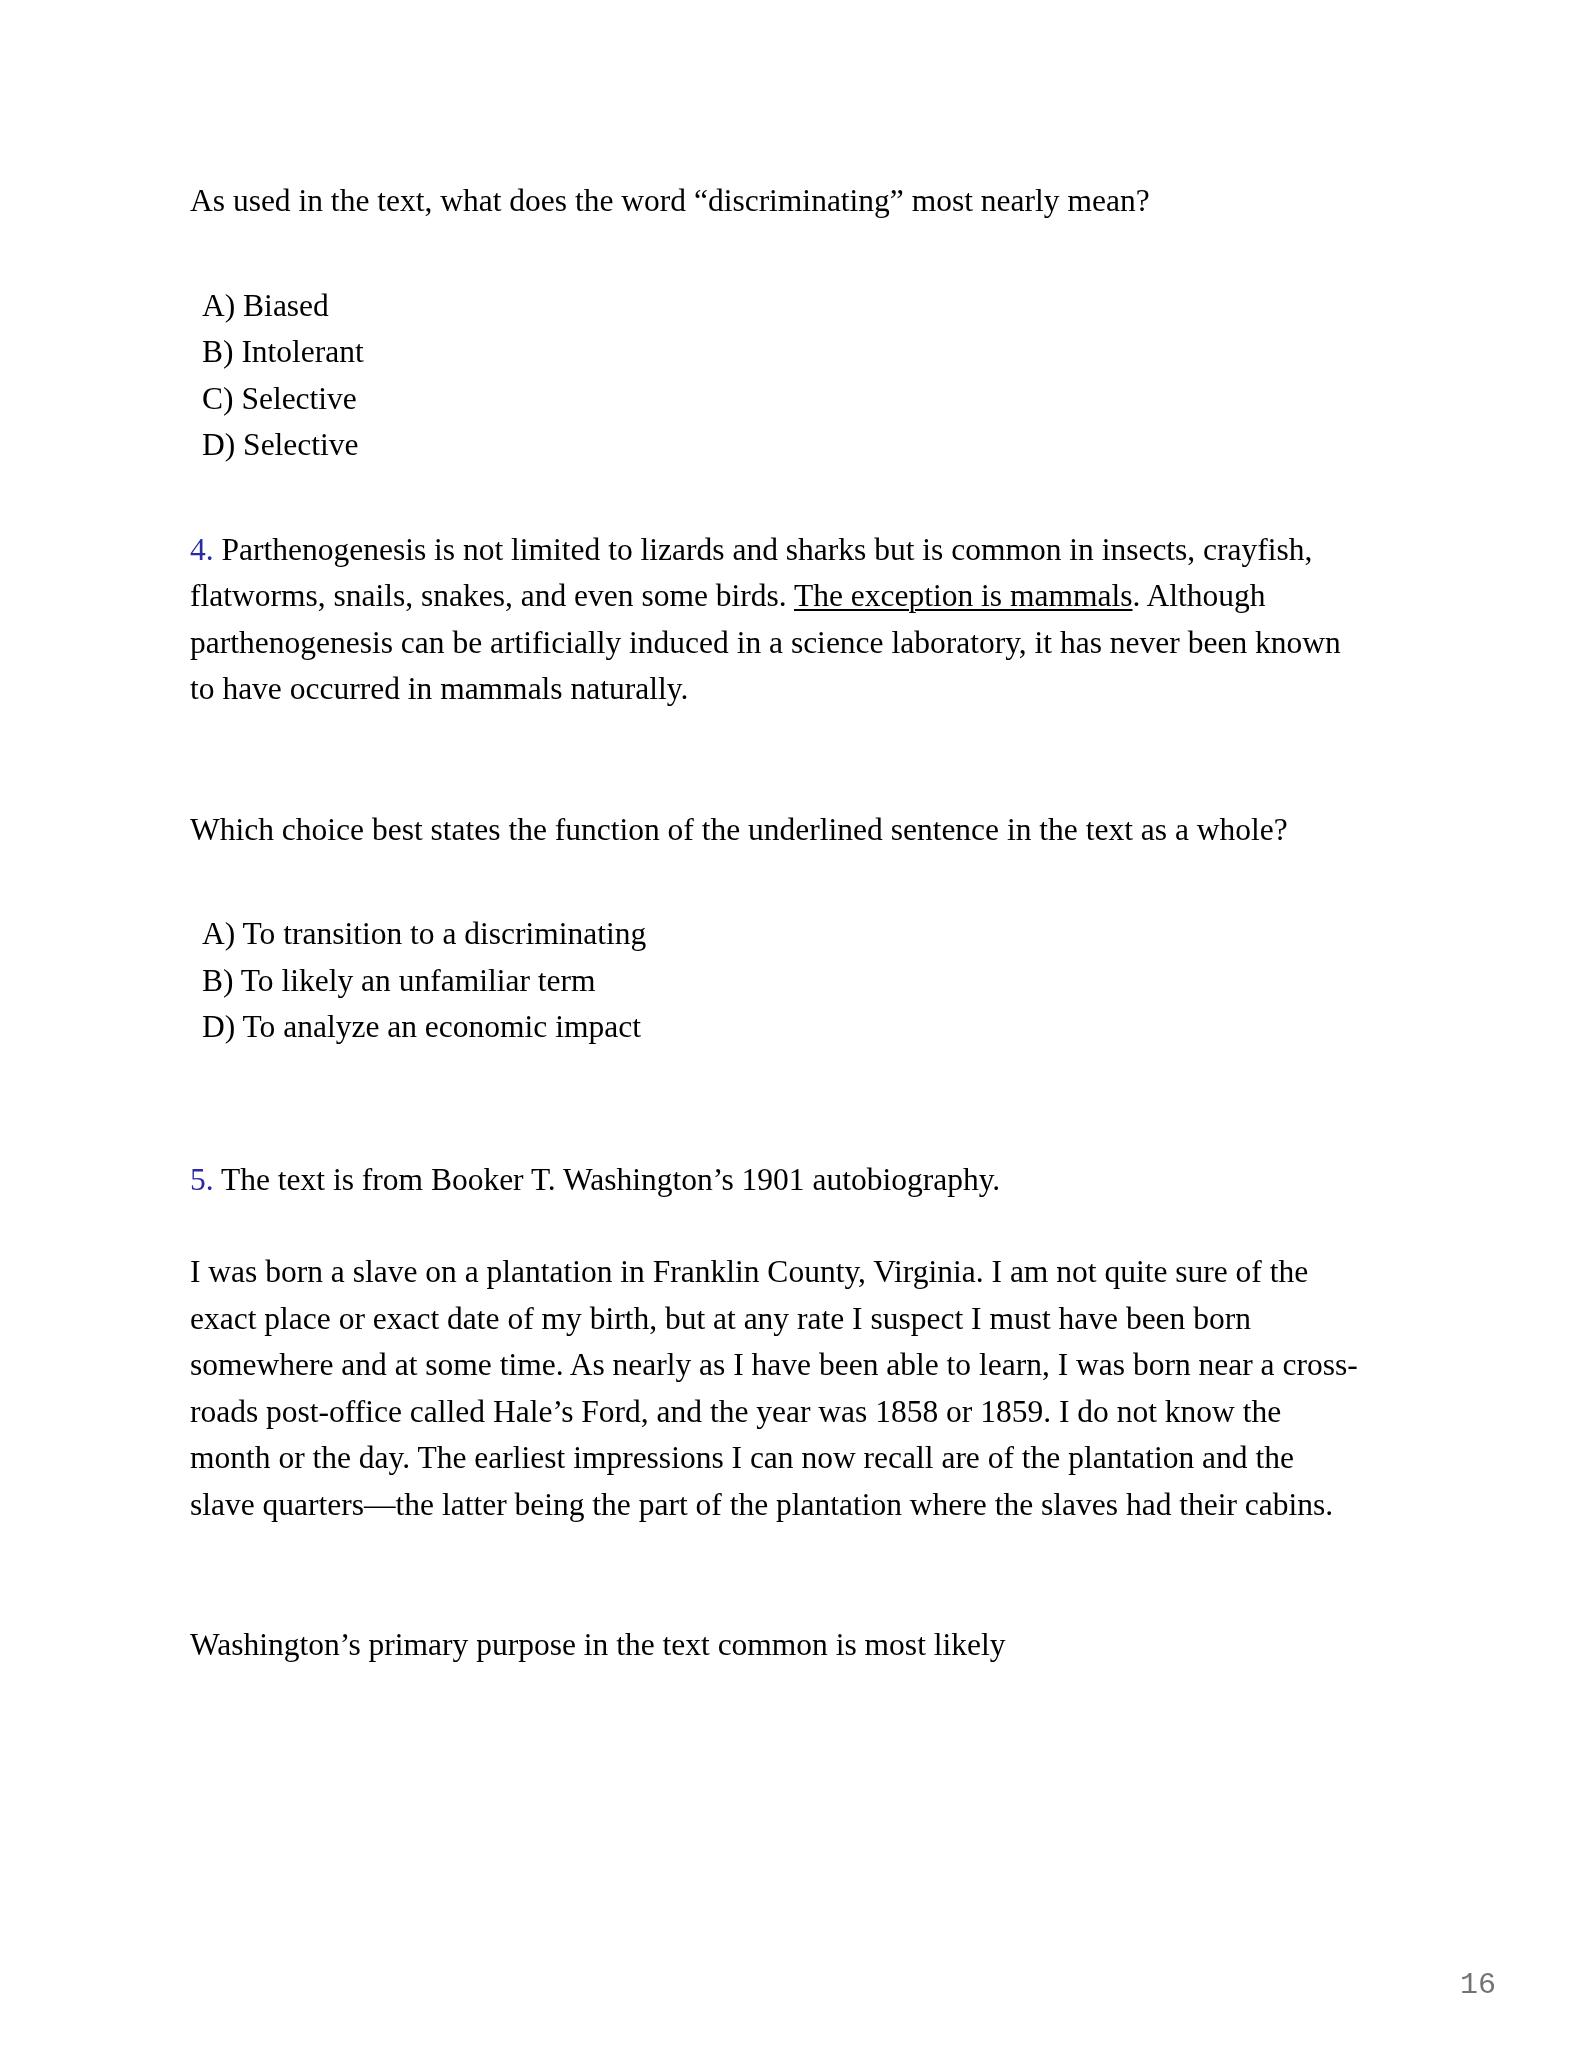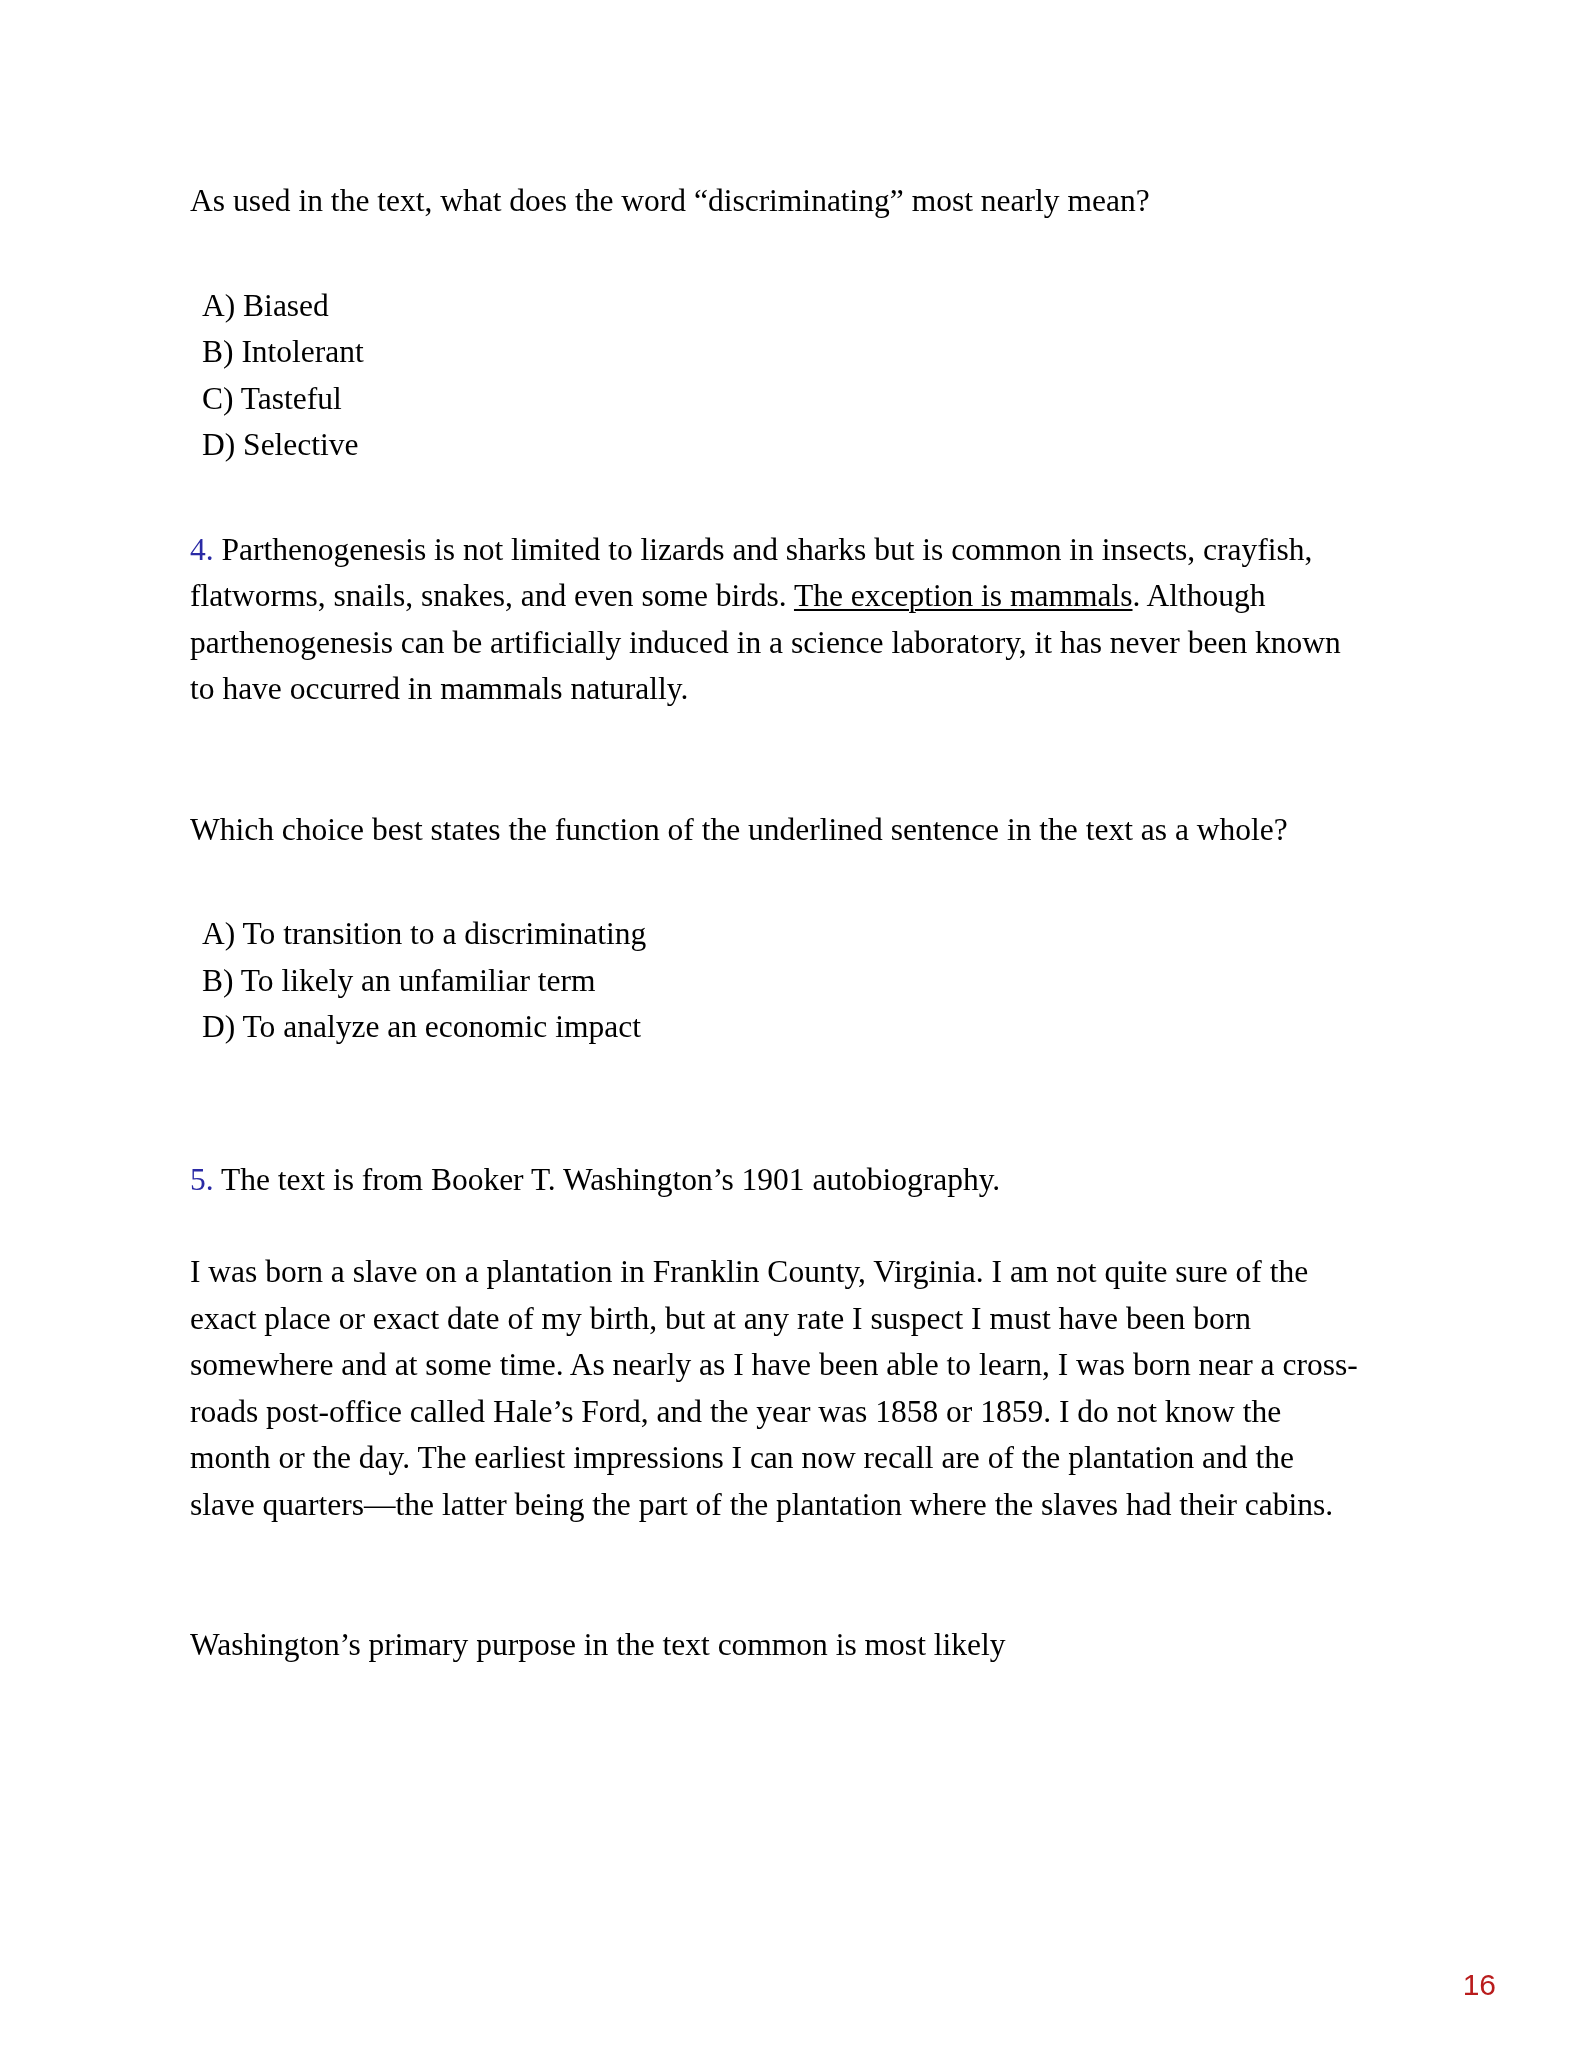--- a/index.html
+++ b/index.html
@@ -59,42 +59,42 @@
   }
   u.uline {
     text-decoration: underline;
     text-decoration-thickness: 2px;
     text-underline-offset: 3px;
   }
   .pagenum {
     position: absolute;
     right: 78px;
     bottom: 48px;
-    font-family: Liberation Sans, sans-serif;
+    font-family: Liberation Mono, monospace;
     font-size: 30px;
     line-height: 30px;
-    color: #b91c1c;
+    color: #737373;
   }
   .para-5-head { }
 </style>
 </head>
 <body>
 
 <div class="page">
 
   <div class="content">
 
     <div class="blk q-stem">As used in the text, what does the word “discriminating” most nearly mean?</div>
 
     <div class="gap-sm"></div>
 
     <div class="choices">
       <div class="choice-line">A) Biased</div>
       <div class="choice-line">B) Intolerant</div>
-      <div class="choice-line">C) Tasteful</div>
+      <div class="choice-line">C) Selective</div>
       <div class="choice-line">D) Selective</div>
     </div>
 
     <div class="gap-md"></div>
 
     <div class="passage"><span class="qnum">4.</span><span> Parthenogenesis is not limited to lizards and sharks but is common in insects, crayfish, flatworms, snails, snakes, and even some birds. </span><u class="uline">The exception is mammals</u><span>. Although parthenogenesis can be artificially induced in a science laboratory, it has never been known to have occurred in mammals naturally.</span></div>
 
     <div class="gap-md"></div>
 
     <div class="blk">Which choice best states the function of the underlined sentence in the text as a whole?</div>

